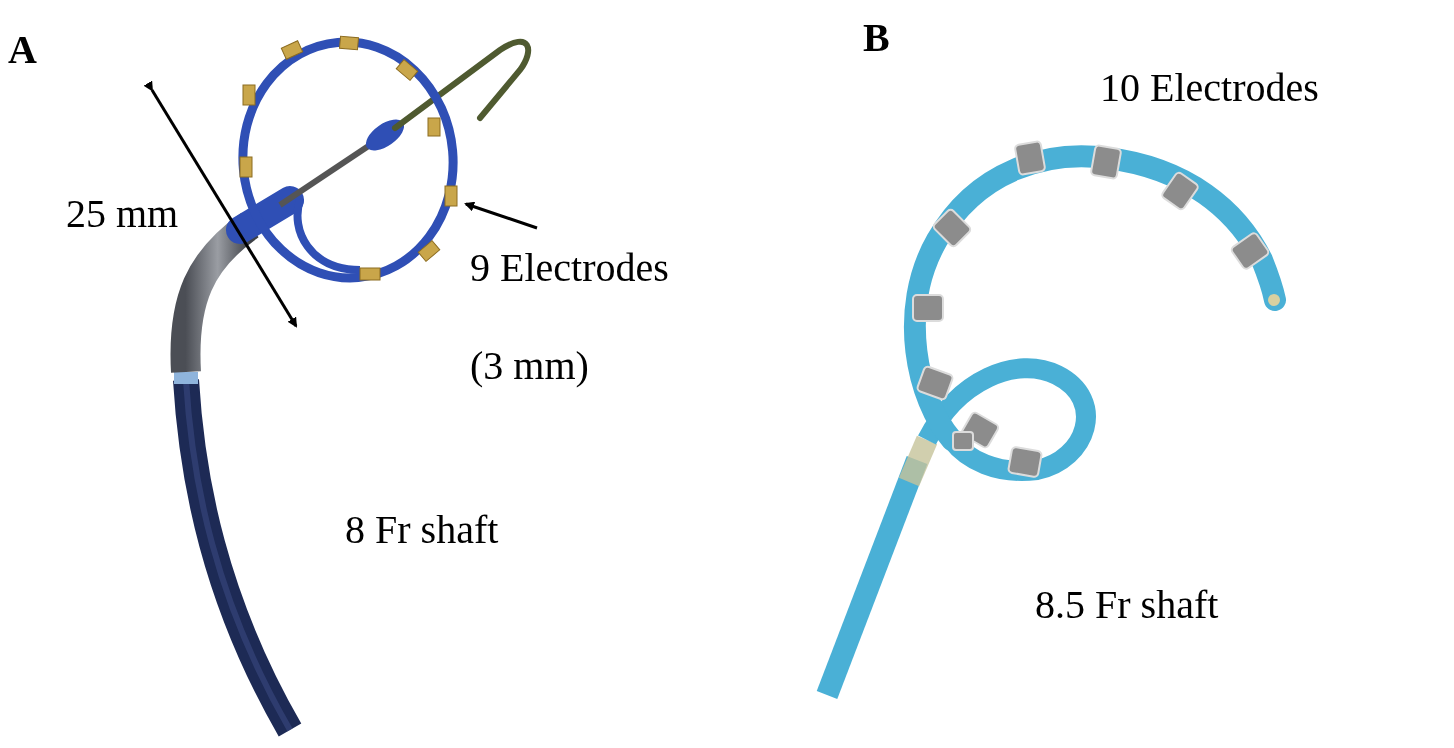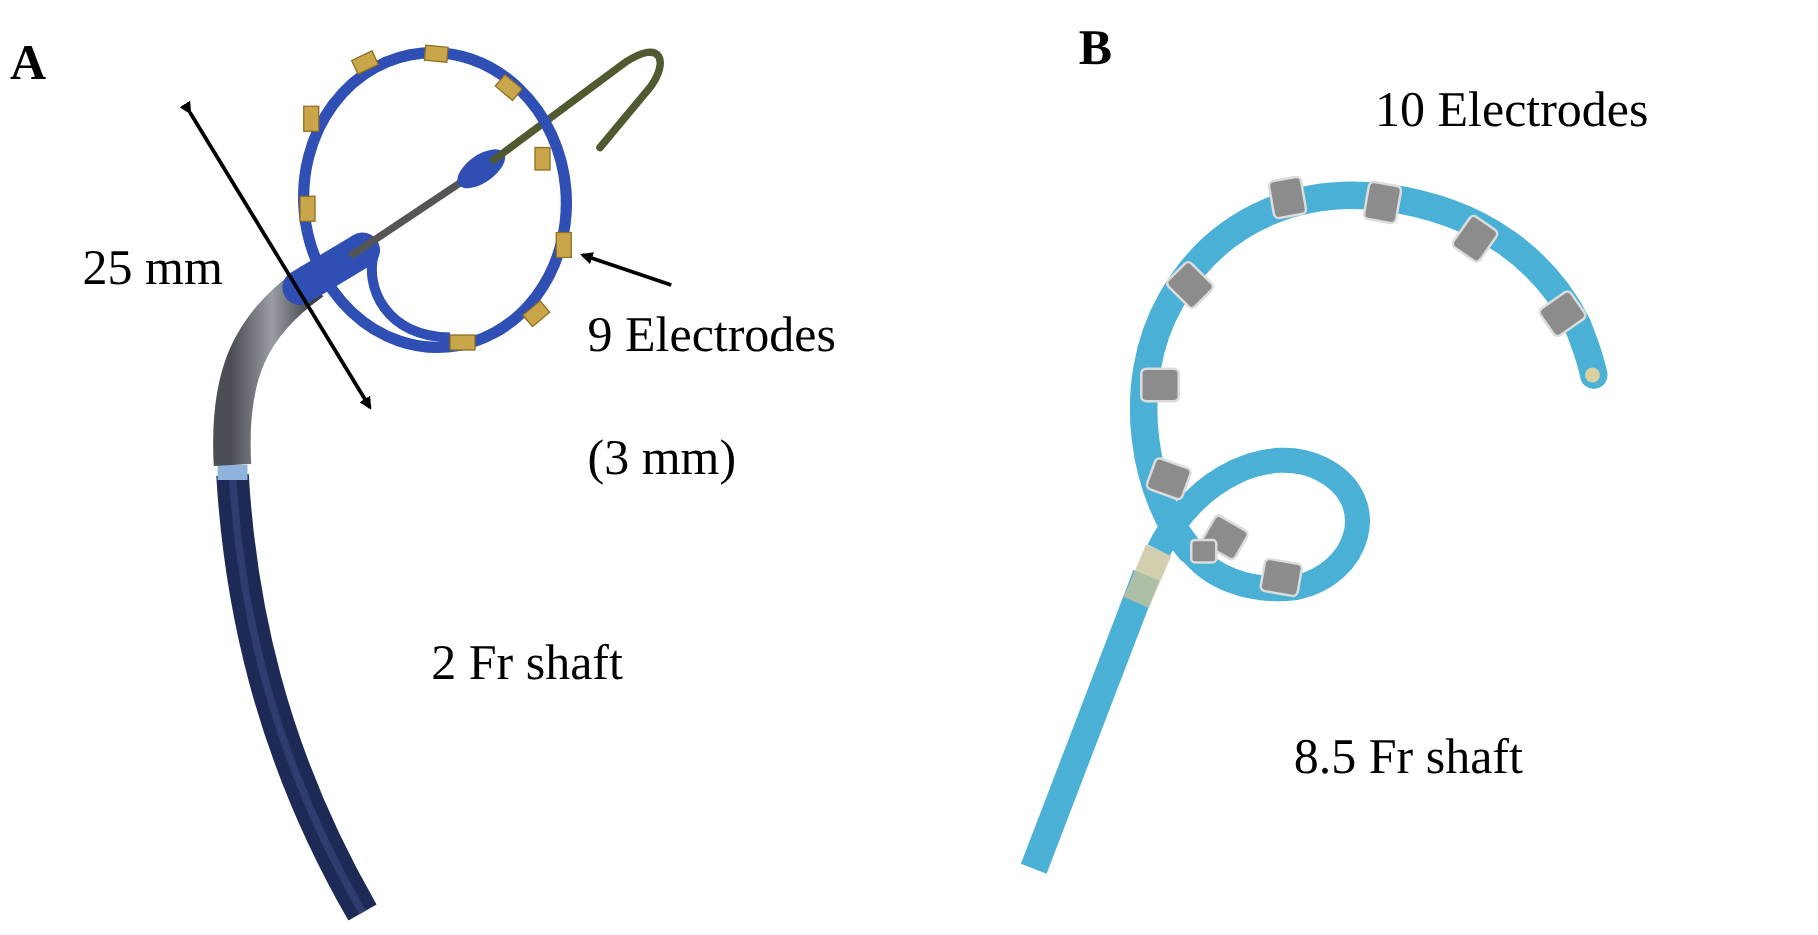--- a/index.html
+++ b/index.html
@@ -62,21 +62,21 @@
 
     <line x1="152" y1="90" x2="296" y2="326" stroke="#000" stroke-width="3" marker-start="url(#ah)" marker-end="url(#ah)"></line>
 
     <line x1="537" y1="228" x2="466" y2="204" stroke="#000" stroke-width="3" marker-end="url(#ah)"></line>
   </svg>
 
   <div class="lbl panel-letter" style="left:8px;top:30px;">A</div>
   <div class="lbl annot" style="left:42px;top:194px;margin-left:24px;">25 mm</div>
   <div class="lbl annot center" style="left:470px;top:248px;width:240px;">9 Electrodes</div>
   <div class="lbl annot center" style="left:470px;top:306px;width:240px;margin-top:40px;">(3 mm)</div>
-  <div class="lbl annot" style="left:345px;top:510px;">2 Fr shaft</div>
+  <div class="lbl annot" style="left:345px;top:510px;">8 Fr shaft</div>
 </div>
 
 <div class="panel" id="panel-b">
   <svg class="art" width="727" height="748" viewBox="0 0 727 748">
 
     <path d="M100,695 L190,460" stroke="#4ab0d6" stroke-width="22" fill="none"></path>
     <path d="M182,482 L200,440" stroke="#c5c39a" stroke-width="22" fill="none" opacity="0.8"></path>
 
     <path d="M200,440 C230,380 290,355 330,375 C380,400 360,460 310,470 C270,475 240,460 225,440" stroke="#4ab0d6" stroke-width="20" fill="none"></path>
 

